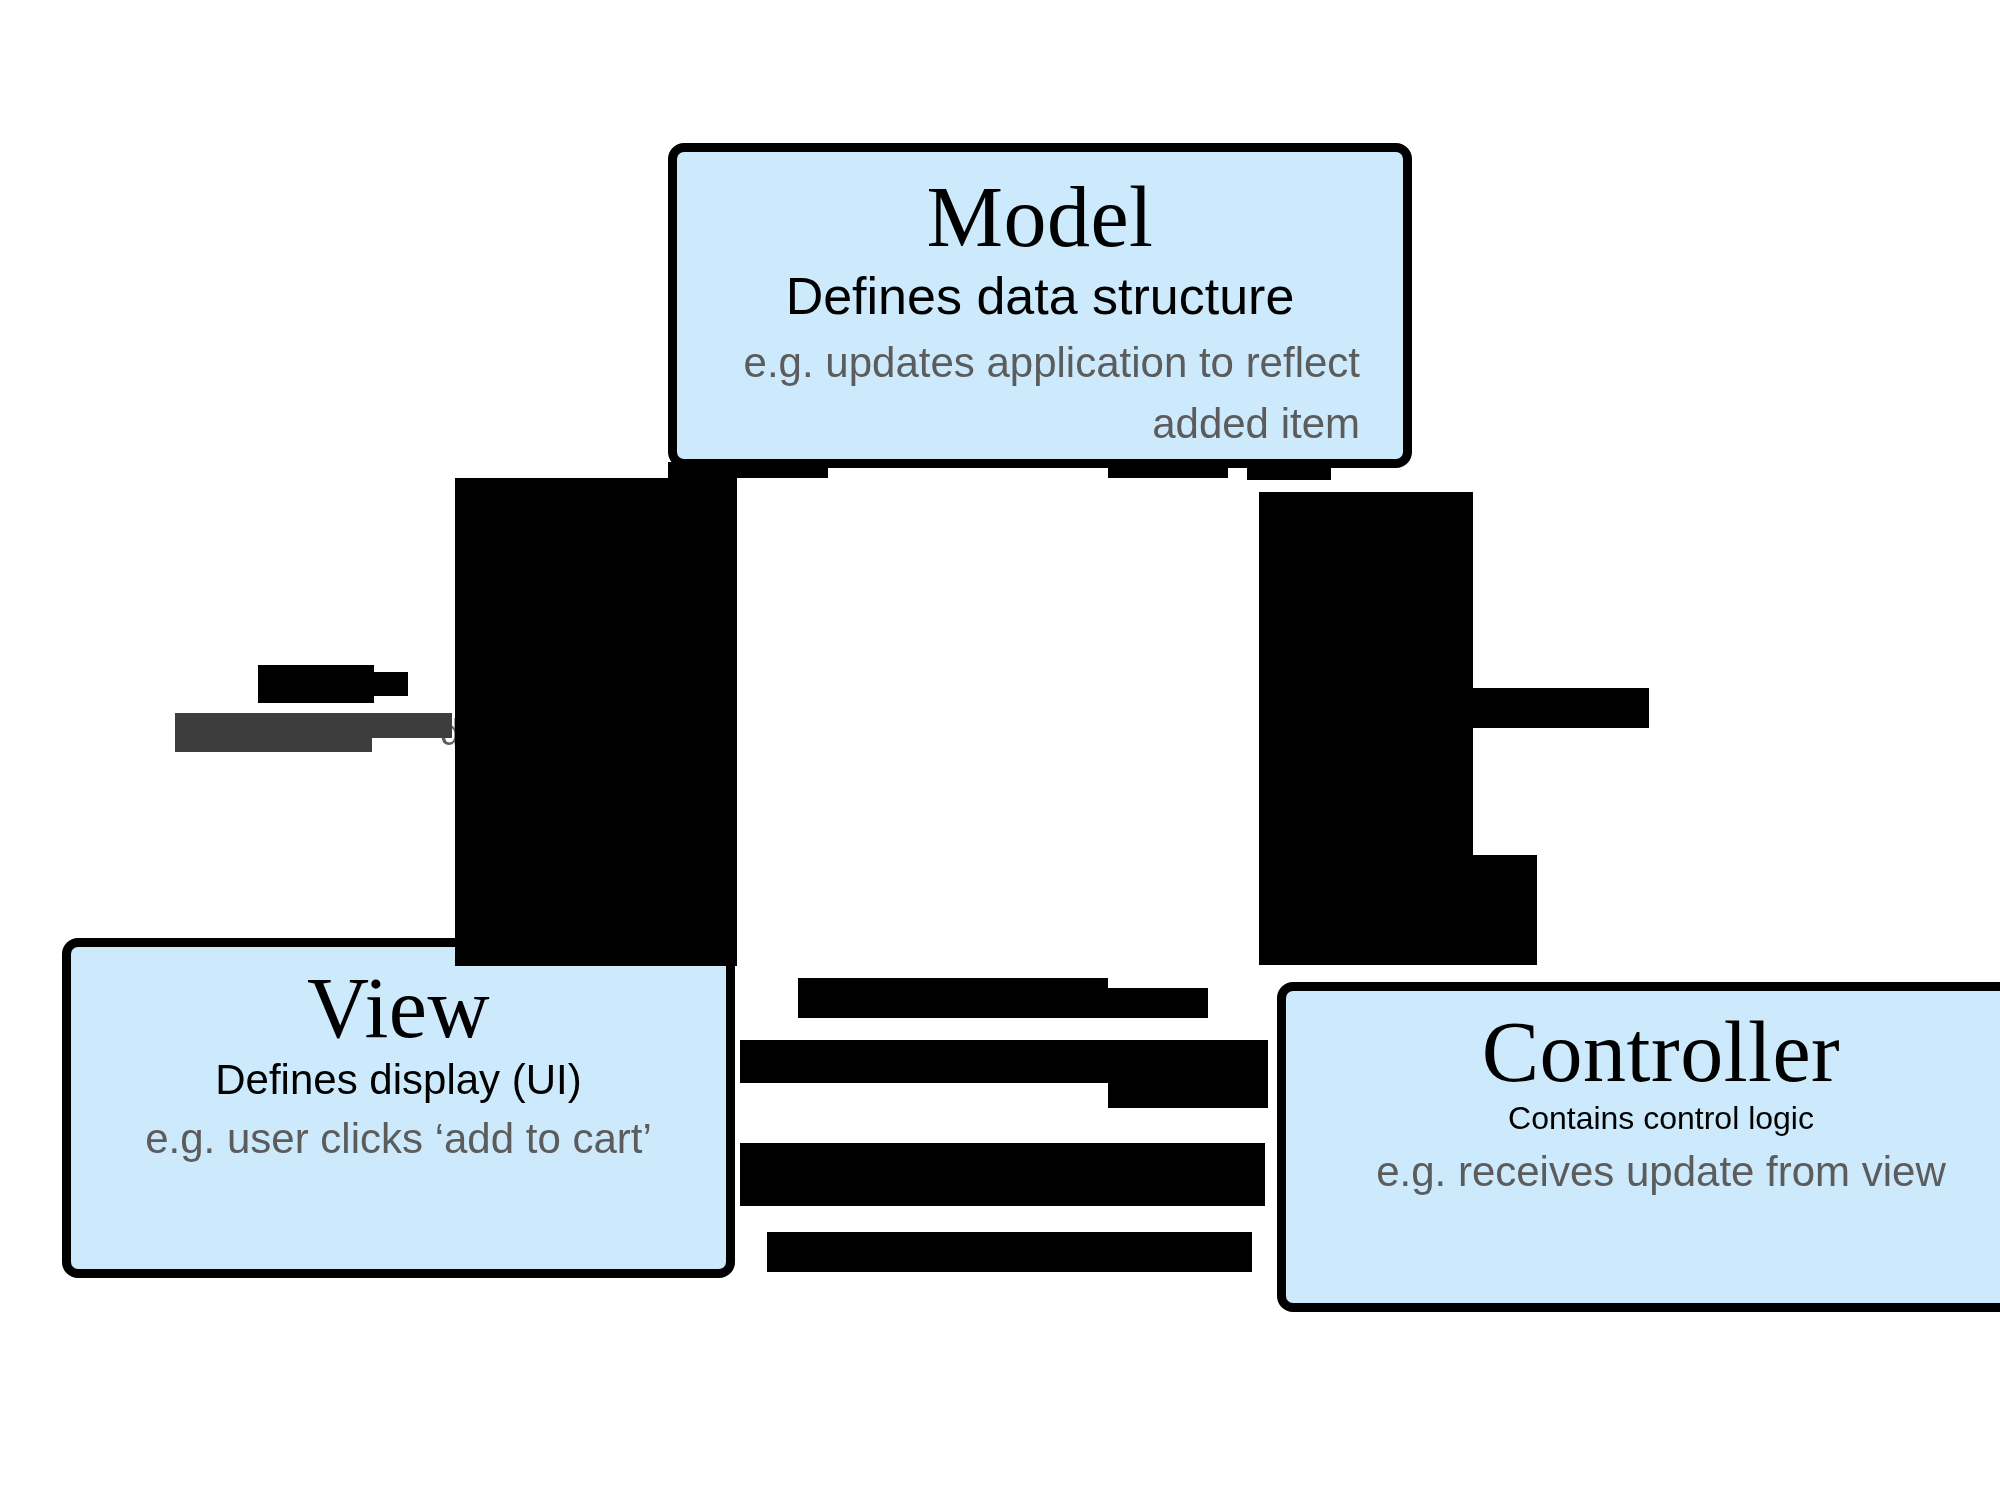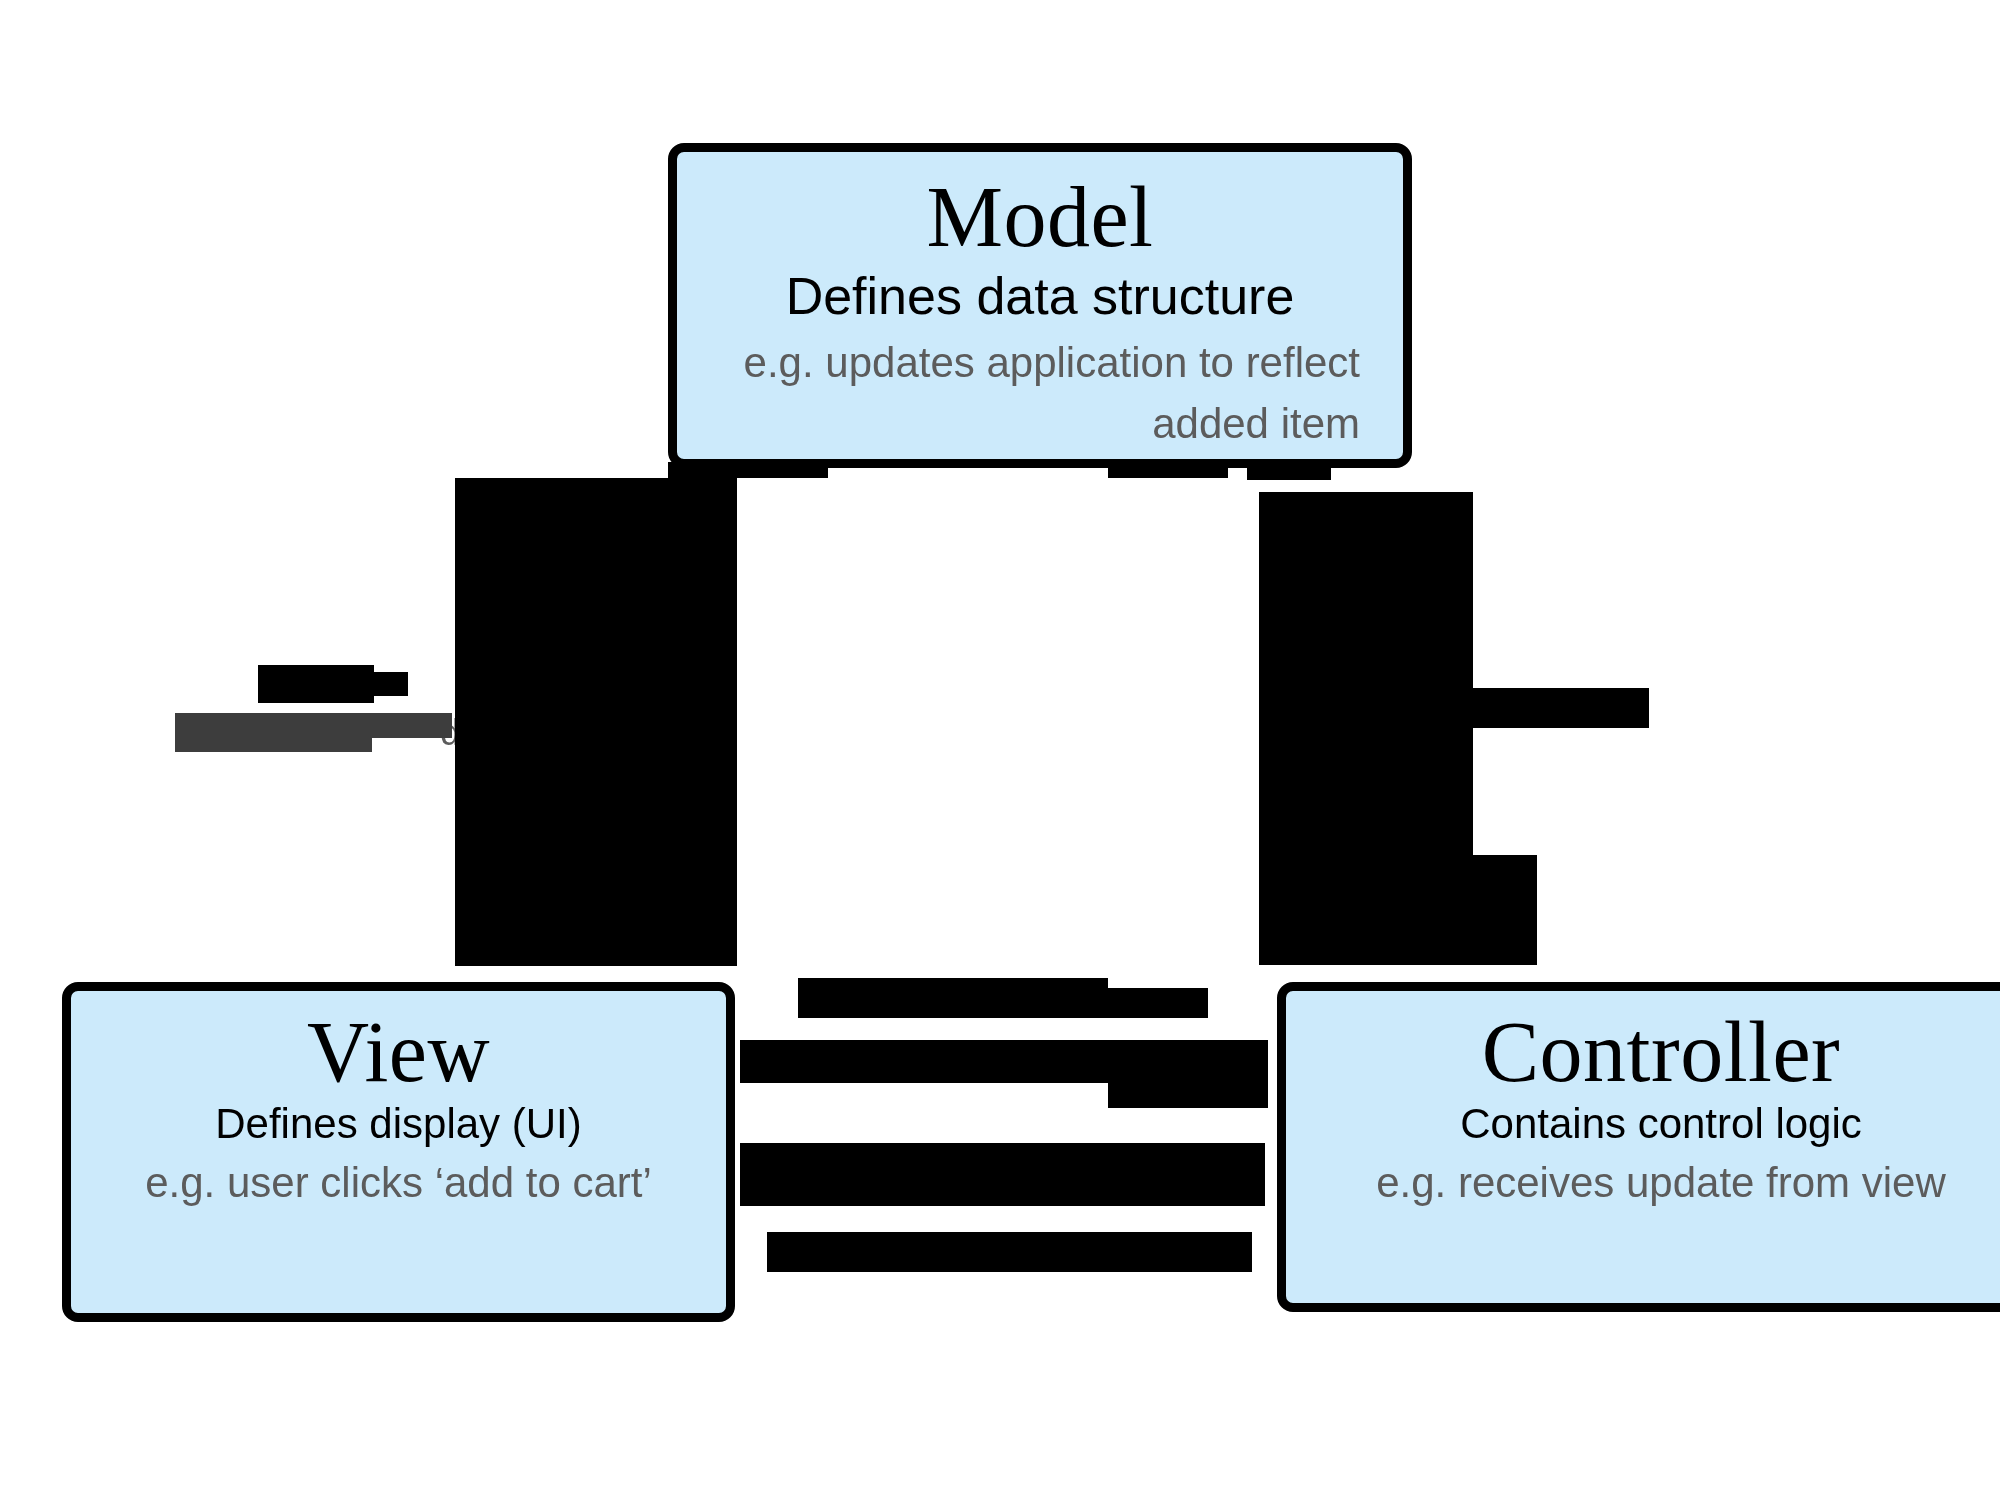--- a/index.html
+++ b/index.html
@@ -60,37 +60,37 @@
     width: 744px;
     height: 325px;
   }
   #box-model .box-title   { font-size: 86px; margin-top: 14px; }
   #box-model .box-subtitle{ font-size: 52px; margin-top: 8px; }
   #box-model .box-example { font-size: 42px; margin-top: 10px; width: 640px; text-align: right; padding-left: 18px; box-sizing: border-box; }
 
   
   #box-view {
     left: 62px;
-    top: 982px;
+    top: 938px;
     width: 673px;
     height: 340px;
   }
   #box-view .box-title    { font-size: 86px; margin-top: 10px; }
   #box-view .box-subtitle { font-size: 42px; margin-top: 6px; }
   #box-view .box-example  { font-size: 42px; margin-top: 8px; }
 
   
   #box-controller {
     left: 1277px;
     top: 982px;
     width: 768px;
     height: 330px;
   }
   #box-controller .box-title    { font-size: 86px; margin-top: 10px; }
-  #box-controller .box-subtitle { font-size: 42px; margin-top: 6px; }
+  #box-controller .box-subtitle { font-size: 32px; margin-top: 6px; }
   #box-controller .box-example  { font-size: 42px; margin-top: 8px; line-height: 1.35; }
 
   
   .redaction {
     position: absolute;
     background: #000000;
     z-index: 8;
   }
   .redaction.gray {
     background: #3d3d3d;

